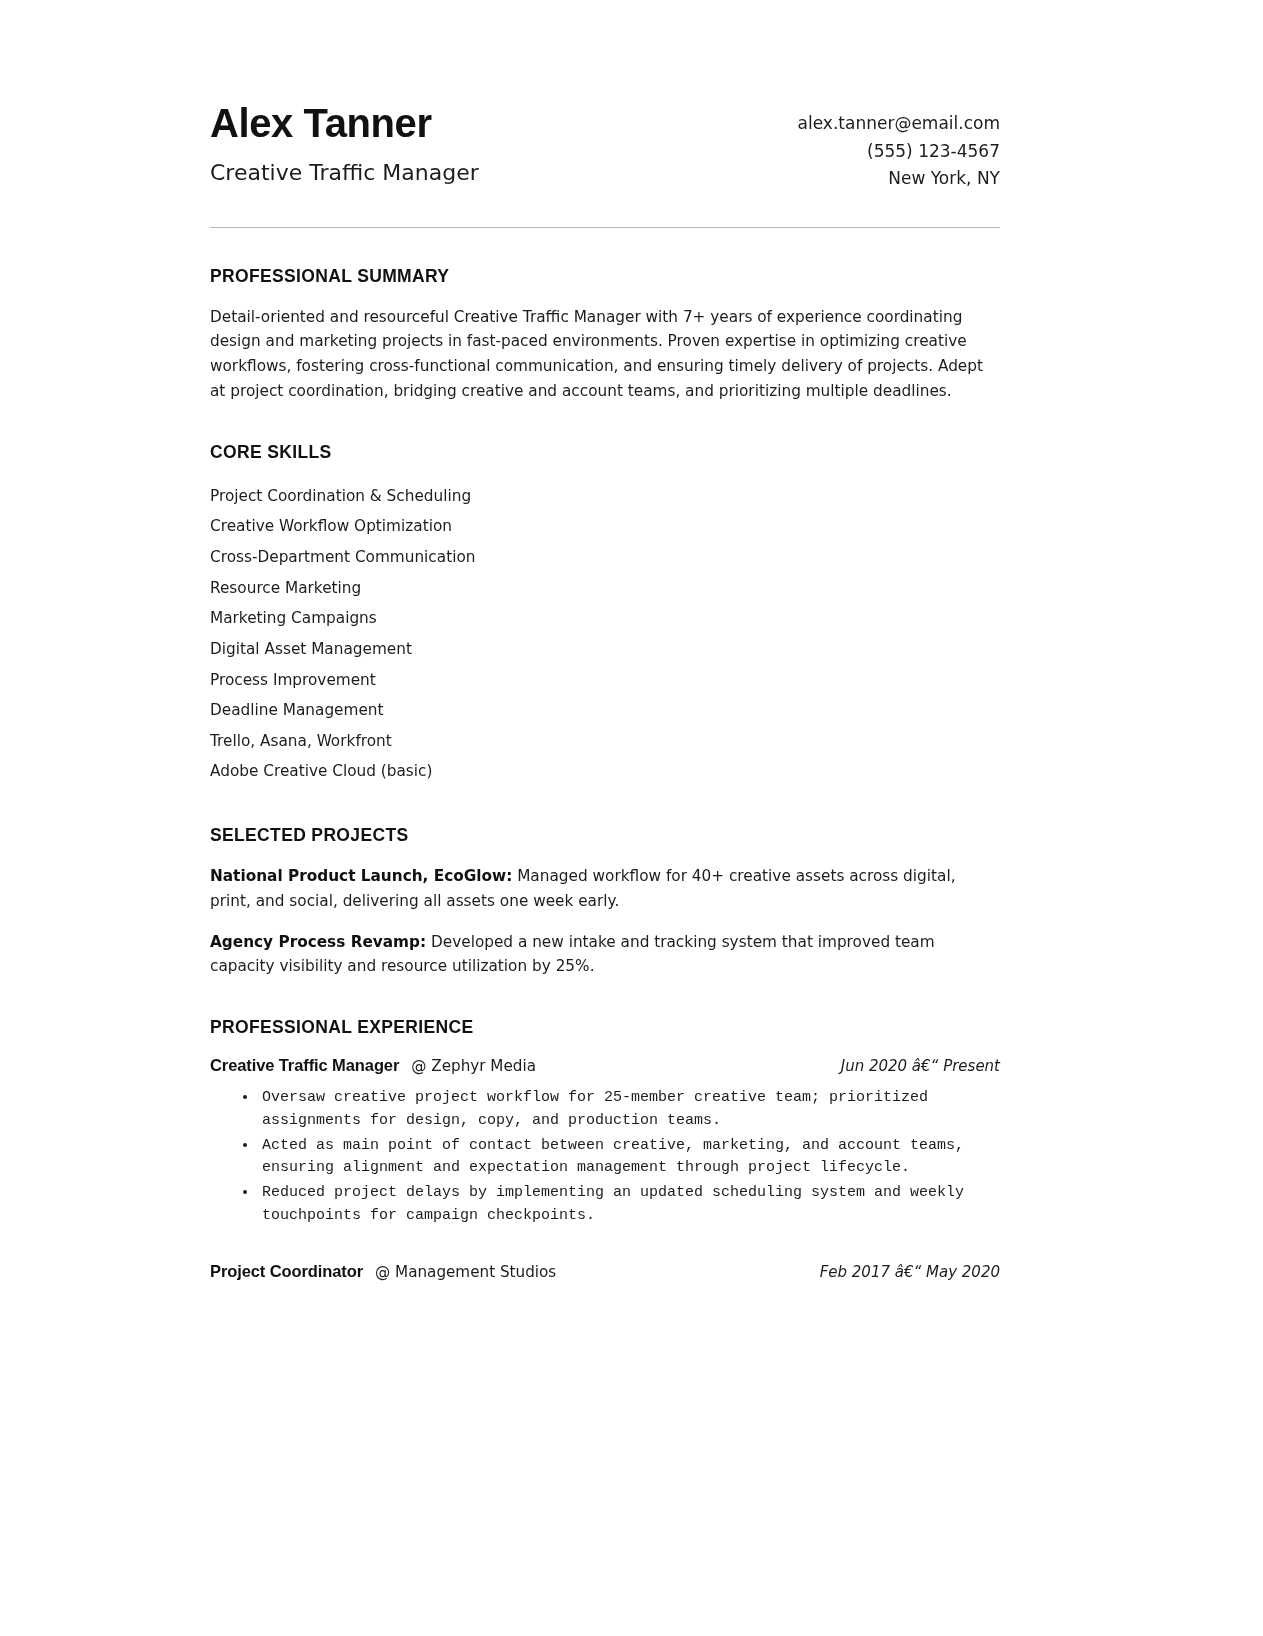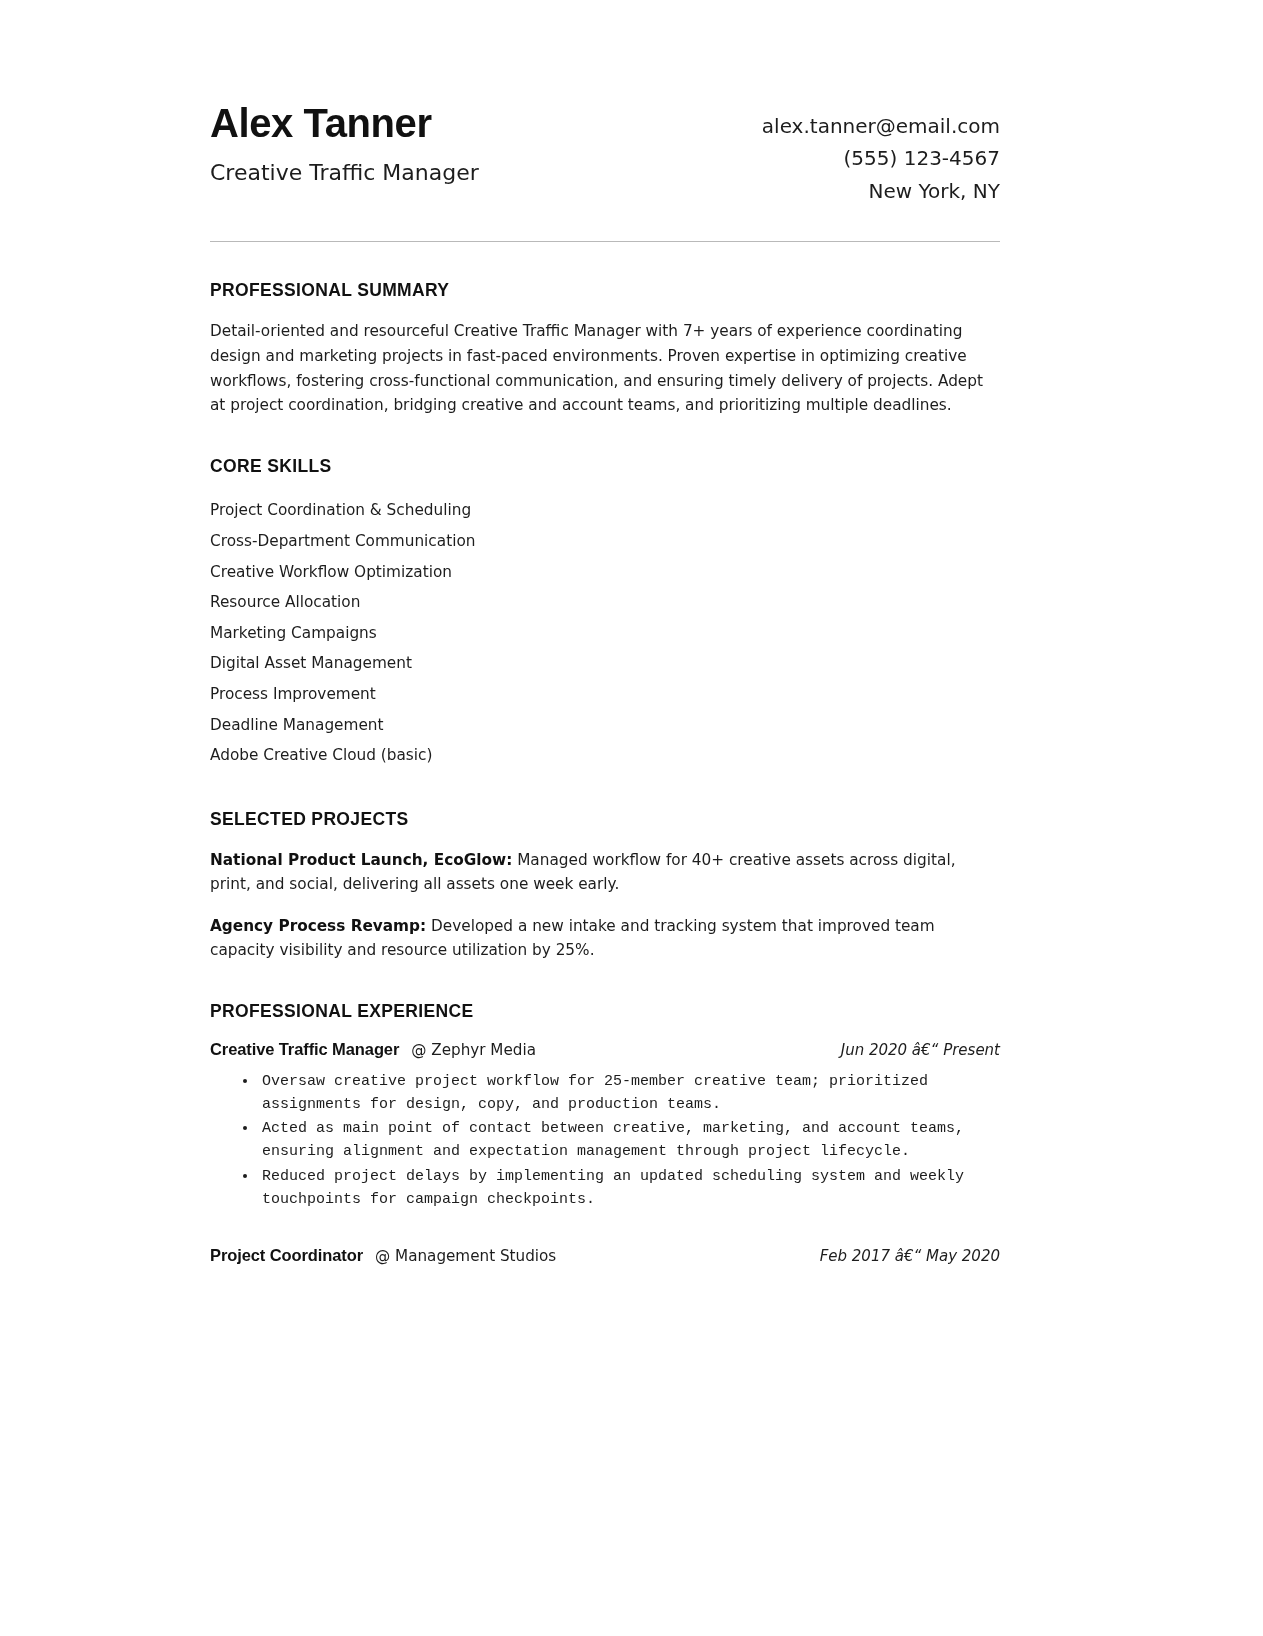--- a/index.html
+++ b/index.html
@@ -47,21 +47,21 @@
   .headline {
     font-size: 22px;
     font-weight: 400;
     line-height: 1.2;
     margin: 16px 0 0 0;
     color: #1d1d1d;
   }
   .contact {
     text-align: right;
     padding-top: 14px;
-    font-size: 20px;
+    font-size: 17px;
     line-height: 1.62;
     color: #1d1d1d;
     white-space: nowrap;
   }
   .contact div { display: block; }
 
   .rule {
     border: 0;
     border-top: 1px solid #b9b9b9;
     margin: 34px 0 0 0;
@@ -179,27 +179,28 @@
 
     <div class="section">
       <h2 class="section-title">PROFESSIONAL SUMMARY</h2>
       <p class="summary">Detail-oriented and resourceful Creative Traffic Manager with 7+ years of experience coordinating design and marketing projects in fast-paced environments. Proven expertise in optimizing creative workflows, fostering cross-functional communication, and ensuring timely delivery of projects. Adept at project coordination, bridging creative and account teams, and prioritizing multiple deadlines.</p>
     </div>
 
     <div class="section">
       <h2 class="section-title">CORE SKILLS</h2>
       <ul class="skills">
         <li class="skill">Project Coordination &amp; Scheduling</li>
+        <li class="skill">Creative Workflow Optimization</li>
         <li class="skill">Cross-Department Communication</li>
-        <li class="skill">Creative Workflow Optimization</li>
-        <li class="skill">Resource Allocation</li>
+        <li class="skill">Resource Marketing</li>
         <li class="skill">Marketing Campaigns</li>
         <li class="skill">Digital Asset Management</li>
         <li class="skill">Process Improvement</li>
         <li class="skill">Deadline Management</li>
+        <li class="skill">Trello, Asana, Workfront</li>
         <li class="skill">Adobe Creative Cloud (basic)</li>
       </ul>
     </div>
 
     <div class="section">
       <h2 class="section-title">SELECTED PROJECTS</h2>
 
       <p class="project">
         <span class="project-name">National Product Launch, EcoGlow:</span><span> Managed workflow for 40+ creative assets across digital, print, and social, delivering all assets one week early.</span>
       </p>

